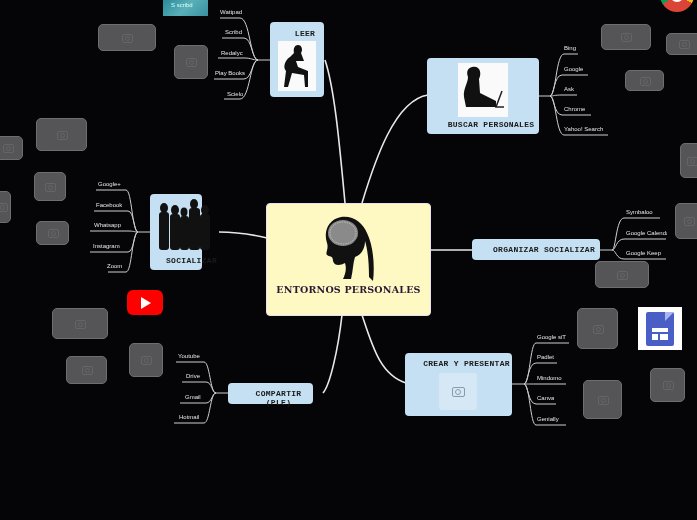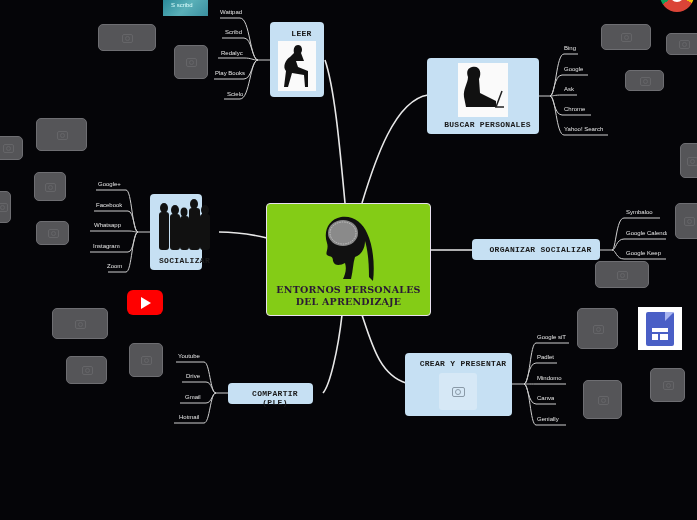--- a/index.html
+++ b/index.html
@@ -1,22 +1,22 @@
 <!DOCTYPE html>
 <html><head>
 <meta charset="utf-8">
 <style>
   html, body { margin:0; padding:0; }
   body { width:697px; height:520px; background:#050508; position:relative; overflow:hidden; font-family:"Liberation Sans", sans-serif; }
   svg.links { position:absolute; left:0; top:0; width:697px; height:520px; }
   .node { position:absolute; box-sizing:border-box; }
-  .central { background:#84cc16; border:1.5px solid #e8e0ef; border-radius:4px; text-align:center; }
+  .central { background:#fef9c3; border:1.5px solid #e8e0ef; border-radius:4px; text-align:center; }
   .central .title { position:absolute; left:0; right:0; top:80px; font-family:"DejaVu Serif", serif; font-weight:bold; font-size:9.5px; line-height:12px; color:#2a1a35; letter-spacing:0.2px; }
   .topic { background:#c6e0f3; border-radius:4px; text-align:center; font-family:"Liberation Mono", monospace; font-weight:bold; color:#1a1a1a; font-size:8px; letter-spacing:0.3px; }
-  .topic .lbl { position:absolute; left:9px; right:0; }
+  .topic .lbl { position:absolute; left:16px; right:0; }
   .leaf { position:absolute; font-size:6px; color:#e6e6e6; white-space:nowrap; overflow:hidden; }
   .ph { position:absolute; background:#555558; border:1px solid #6e6e72; border-radius:5px; box-sizing:border-box; }
   .ph .cam { position:absolute; left:50%; top:50%; width:9px; height:7px; margin:-4px 0 0 -5px; border:1px solid #656568; border-radius:2px; }
   .ph .cam:after { content:""; position:absolute; left:2px; top:1px; width:3px; height:3px; border:1px solid #656568; border-radius:50%; }
   .img-box { position:absolute; background:#fafafa; }
 </style>
 </head>
 <body>
 
 <svg class="links" viewBox="0 0 697 520">
@@ -145,21 +145,20 @@
 </div>
 
 <div class="node central" style="left:266px;top:203px;width:165px;height:113px;">
   <svg style="position:absolute;left:54px;top:7px;" width="56" height="72" viewBox="0 0 56 72">
     <path d="M20,6 C8,8 2,20 6,32 C8,38 4,42 6,44 C8,46 12,44 12,50 C14,56 20,54 24,52 C26,58 24,64 22,68 L30,68 C32,60 32,52 34,46 C40,44 44,38 44,30 C46,36 48,48 48,66 L52,70 C54,54 52,34 46,22 C42,12 32,4 20,6 Z" fill="#111"></path>
     <ellipse cx="22" cy="22" rx="15" ry="13" fill="#8a8a8a"></ellipse>
     <ellipse cx="22" cy="22" rx="13" ry="11" fill="none" stroke="#ddd" stroke-width="0.6" stroke-dasharray="1.5,1"></ellipse>
   </svg>
   <div class="title">
     <div>ENTORNOS PERSONALES</div>
-    <div>DEL APRENDIZAJE</div>
   </div>
 </div>
 
 <div class="node topic" style="left:270px;top:22px;width:54px;height:75px;">
   <span class="lbl" style="top:7px;">LEER</span>
   <div class="img-box" style="left:8px;top:19px;width:38px;height:50px;">
     <svg width="38" height="50" viewBox="0 0 38 50">
         <path d="M20,4 C24,4 25,9 23,12 L26,20 L18,20 L20,26 L30,30 L30,46 L27,46 L26,34 L14,32 L10,46 L6,46 L8,30 C4,26 8,18 12,16 L16,12 C15,7 17,4 20,4 Z" fill="#111"></path>
       </svg>
   </div>

